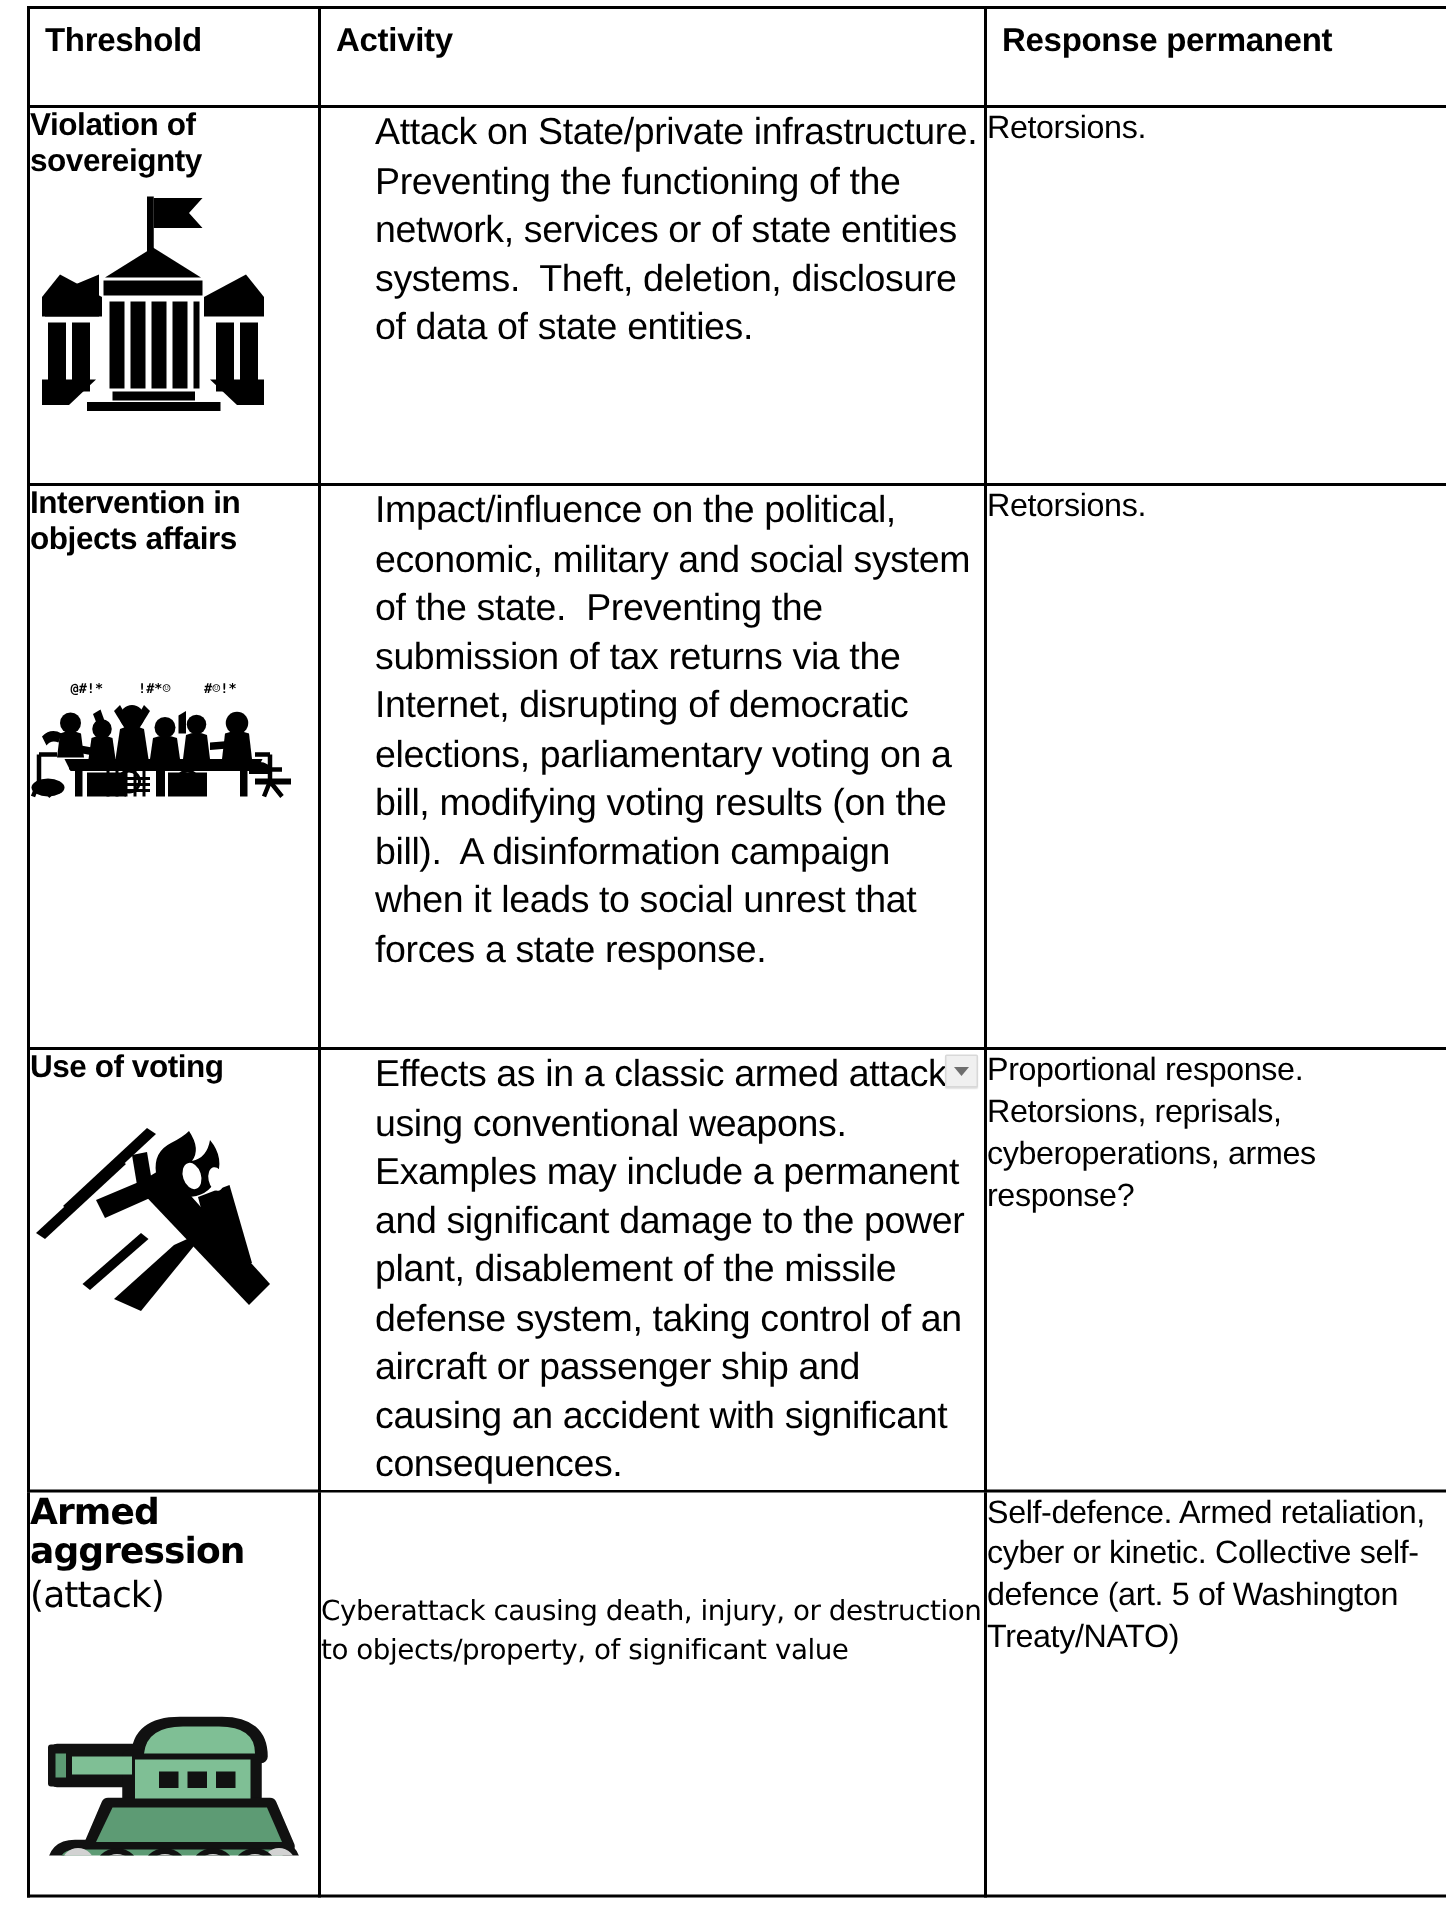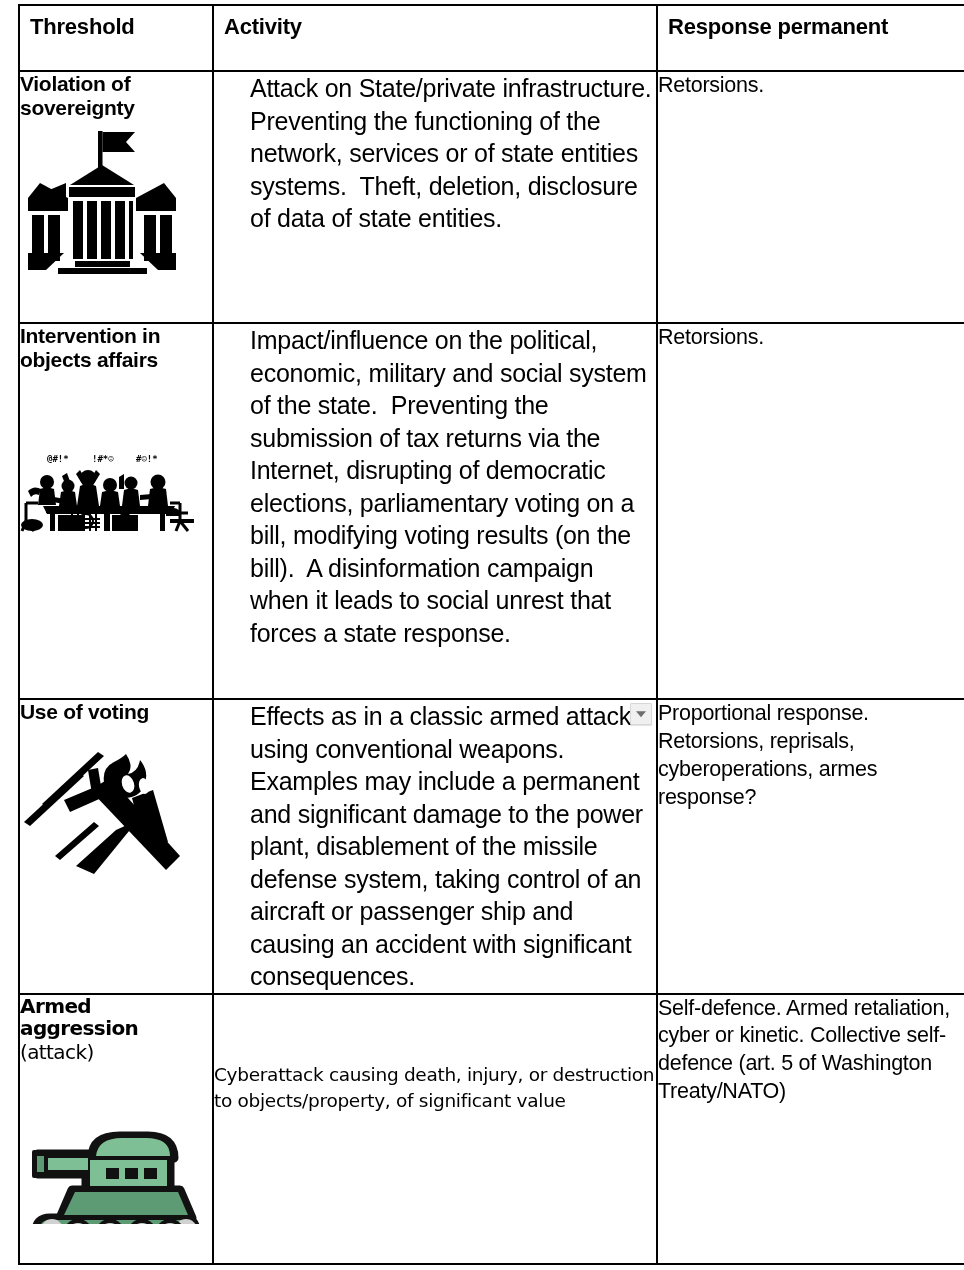--- a/index.html
+++ b/index.html
@@ -72,21 +72,21 @@
     font-size:21.5px;
     line-height:1.30;
     letter-spacing:-0.25px;
     margin:0;
     white-space:pre-wrap;
   }
   
   .alt-face .thr-title,.alt-face .thr-sub{
     font-family:"DejaVu Sans",sans-serif;
     letter-spacing:-0.6px;
-    font-size:20px;
+    font-size:24px;
   }
   .alt-body{
     font-family:"DejaVu Sans",sans-serif;
     font-size:18.5px;
     line-height:1.42;
     letter-spacing:-0.3px;
     margin:0;
     white-space:pre-wrap;
   }
 

